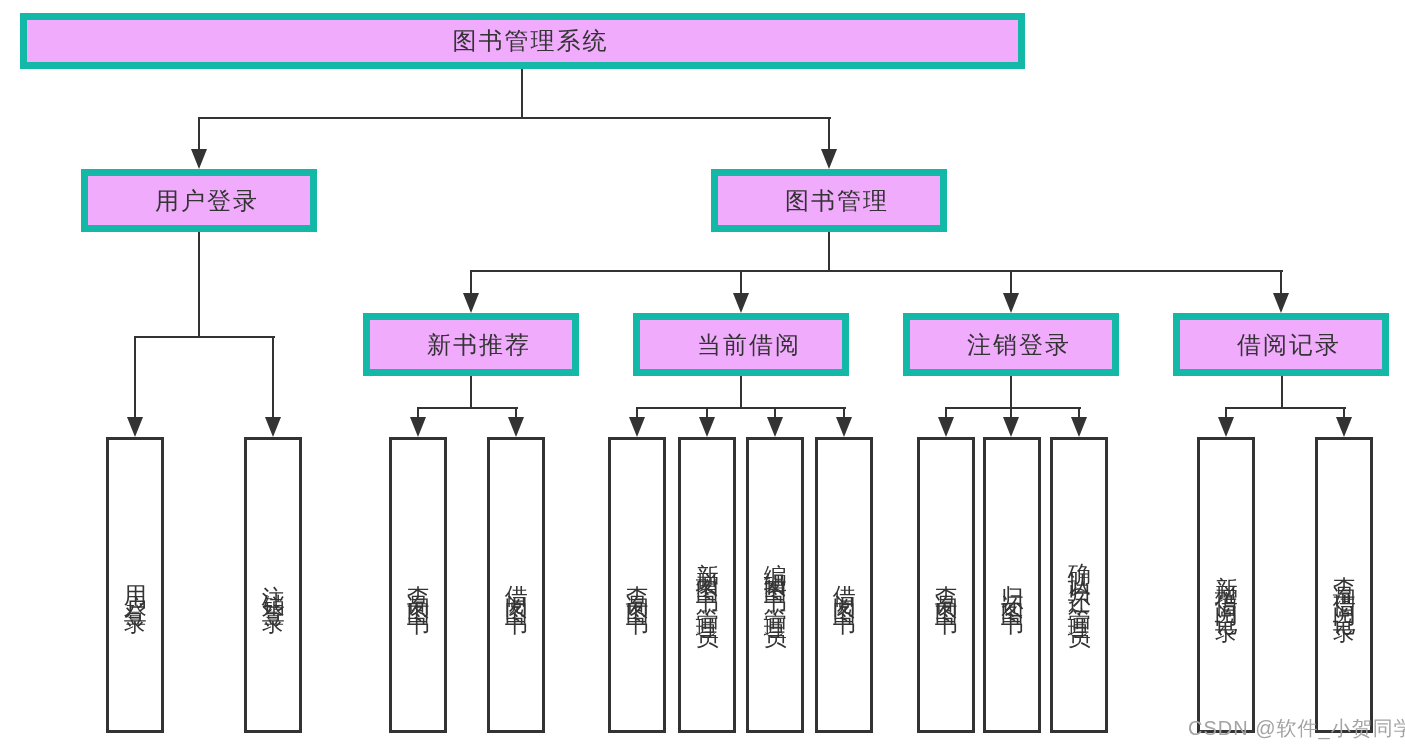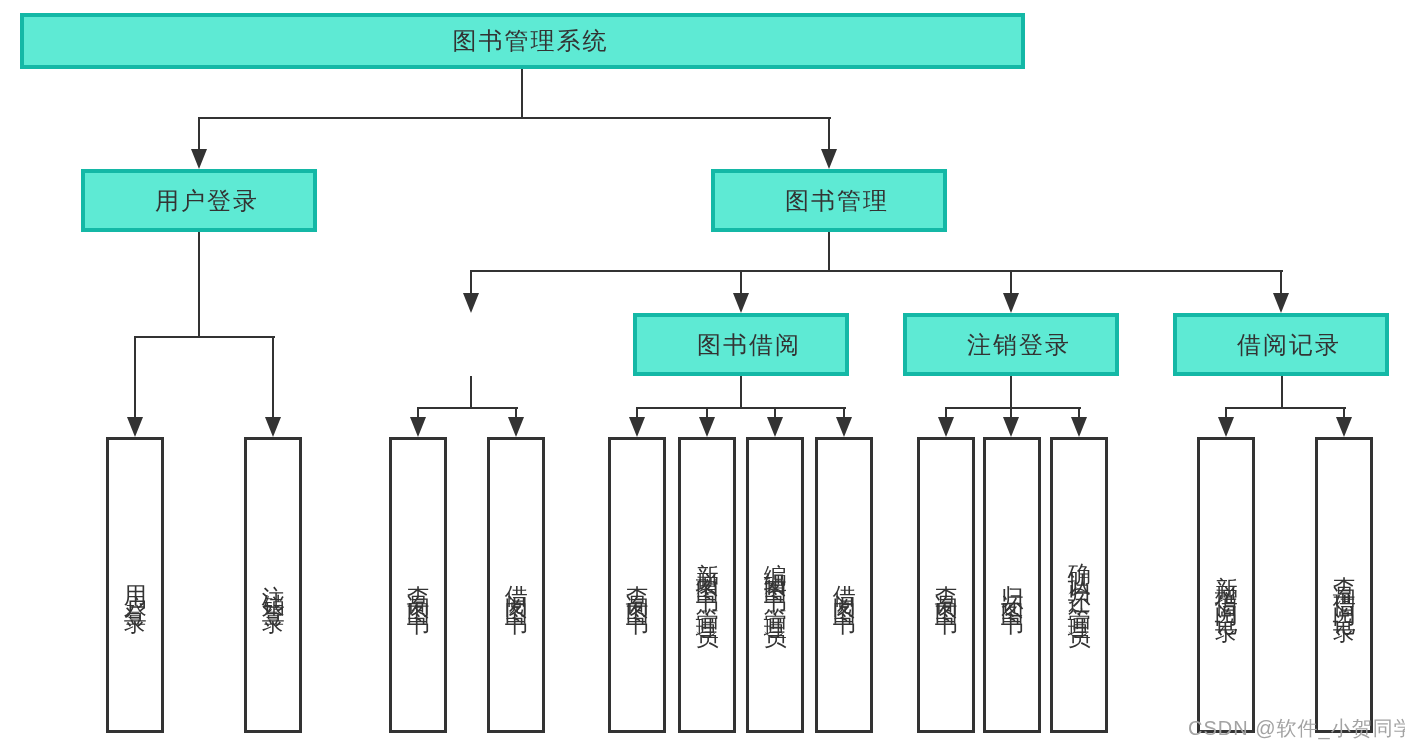--- a/index.html
+++ b/index.html
@@ -7,22 +7,22 @@
     position:relative;
     width:1405px;height:747px;
     background:#ffffff;
     font-family:"Liberation Sans","DejaVu Sans",sans-serif;
     overflow:hidden;
   }
   
   .box{
     position:absolute;
     box-sizing:border-box;
-    border:4px solid #14b8a6;
-    background:#5eead4;
+    border:7px solid #14b8a6;
+    background:#f0abfc;
     display:flex;align-items:center;justify-content:center;
     font-size:24px;letter-spacing:2px;color:#333333;
     white-space:nowrap;
     padding-left:16px;
   }
   
   .vbox{
     position:absolute;
     box-sizing:border-box;
     top:437px;width:58px;height:296px;
@@ -87,21 +87,22 @@
   <div class="hline" style="left:470px;top:270px;width:813px"></div>
   <div class="vline" style="left:470px;top:270px;height:27px"></div>
   <div class="vline" style="left:740px;top:270px;height:27px"></div>
   <div class="vline" style="left:1010px;top:270px;height:27px"></div>
   <div class="vline" style="left:1280px;top:270px;height:27px"></div>
   <div class="arr" style="left:463px;top:293px"></div>
   <div class="arr" style="left:733px;top:293px"></div>
   <div class="arr" style="left:1003px;top:293px"></div>
   <div class="arr" style="left:1273px;top:293px"></div>
 
-  <div class="box" style="left:633px;top:313px;width:216px;height:63px">图书借阅</div>
+  <div class="box" style="left:363px;top:313px;width:216px;height:63px">新书推荐</div>
+  <div class="box" style="left:633px;top:313px;width:216px;height:63px">当前借阅</div>
   <div class="box" style="left:903px;top:313px;width:216px;height:63px">注销登录</div>
   <div class="box" style="left:1173px;top:313px;width:216px;height:63px">借阅记录</div>
 
   <div class="vline" style="left:470px;top:376px;height:33px"></div>
   <div class="hline" style="left:417px;top:407px;width:101px"></div>
   <div class="vline" style="left:417px;top:407px;height:14px"></div>
   <div class="vline" style="left:515px;top:407px;height:14px"></div>
   <div class="arr" style="left:410px;top:417px"></div>
   <div class="arr" style="left:508px;top:417px"></div>
 

